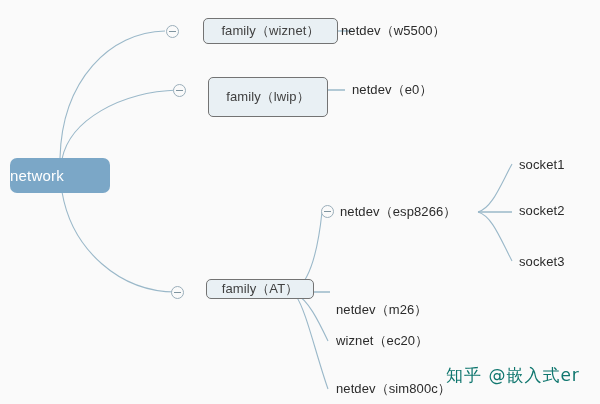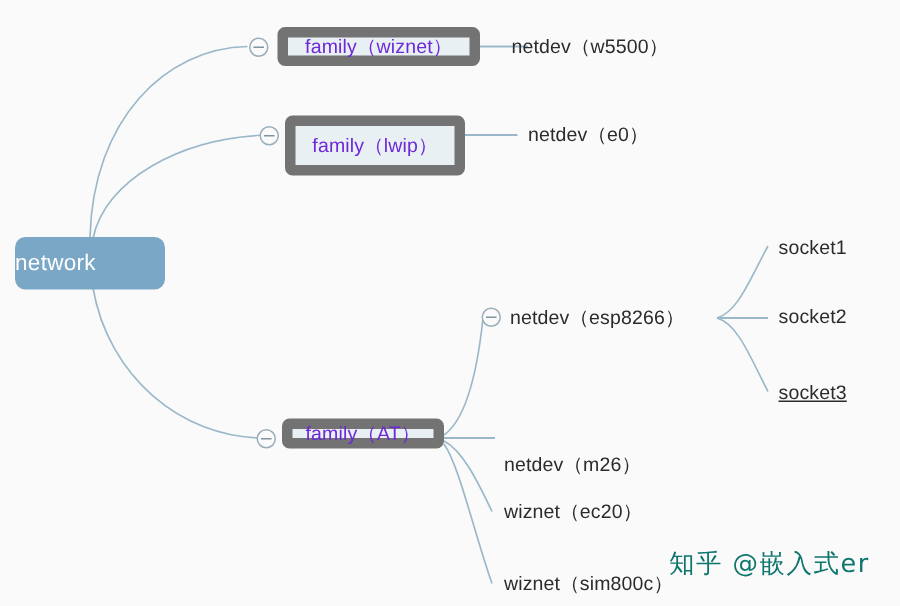--- a/index.html
+++ b/index.html
@@ -32,28 +32,29 @@
     border-radius: 7px;
     color: #ffffff;
     font-size: 15px;
     display: flex;
     align-items: center;
     justify-content: flex-start;
     letter-spacing: 0.2px;
   }
   .node-box {
     background: #e9f0f4;
-    border: 7px solid #737373;
+    border: 1px solid #737373;
     border-radius: 5px;
-    color: #6d28d9;
+    color: #404040;
     font-size: 13px;
     display: flex;
     align-items: center;
     justify-content: center;
     letter-spacing: 0.1px;
+    margin-left: 18px;
   }
   .node-plain {
     color: #2b2b2b;
     font-size: 13px;
     display: flex;
     align-items: center;
     letter-spacing: 0.1px;
   }
   .toggle-icon {
     position: absolute;
@@ -138,32 +139,32 @@
 
   <div class="node node-plain" style="left:336px; top:300px; height:20px;">
     <span>netdev（m26）</span>
   </div>
 
   <div class="node node-plain" style="left:336px; top:331px; height:20px;">
     <span>wiznet（ec20）</span>
   </div>
 
   <div class="node node-plain" style="left:336px; top:379px; height:20px;">
-    <span>wiznet（sim800c）</span>
+    <span>netdev（sim800c）</span>
   </div>
 
   <div class="node node-plain" style="left:519px; top:154px; height:20px;">
     <span>socket1</span>
   </div>
 
   <div class="node node-plain" style="left:519px; top:200px; height:20px;justify-content:center;">
     <span>socket2</span>
   </div>
 
-  <div class="node node-plain" style="left:519px; top:251px; height:20px;text-decoration:underline;">
+  <div class="node node-plain" style="left:519px; top:251px; height:20px;">
     <span>socket3</span>
   </div>
 
   <div class="watermark" style="left:446px; top:364px;">
     <span>知乎 @嵌入式er</span>
   </div>
 
 </div>
 
 </body></html>

